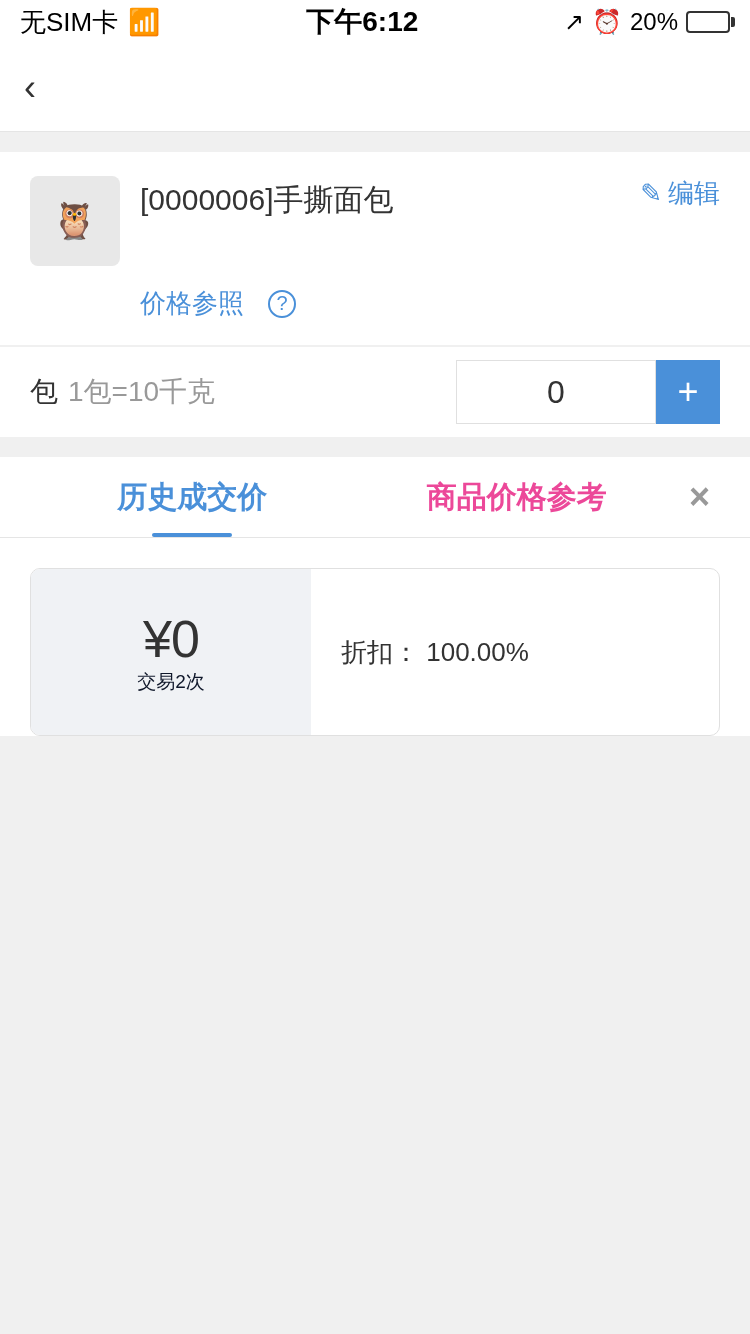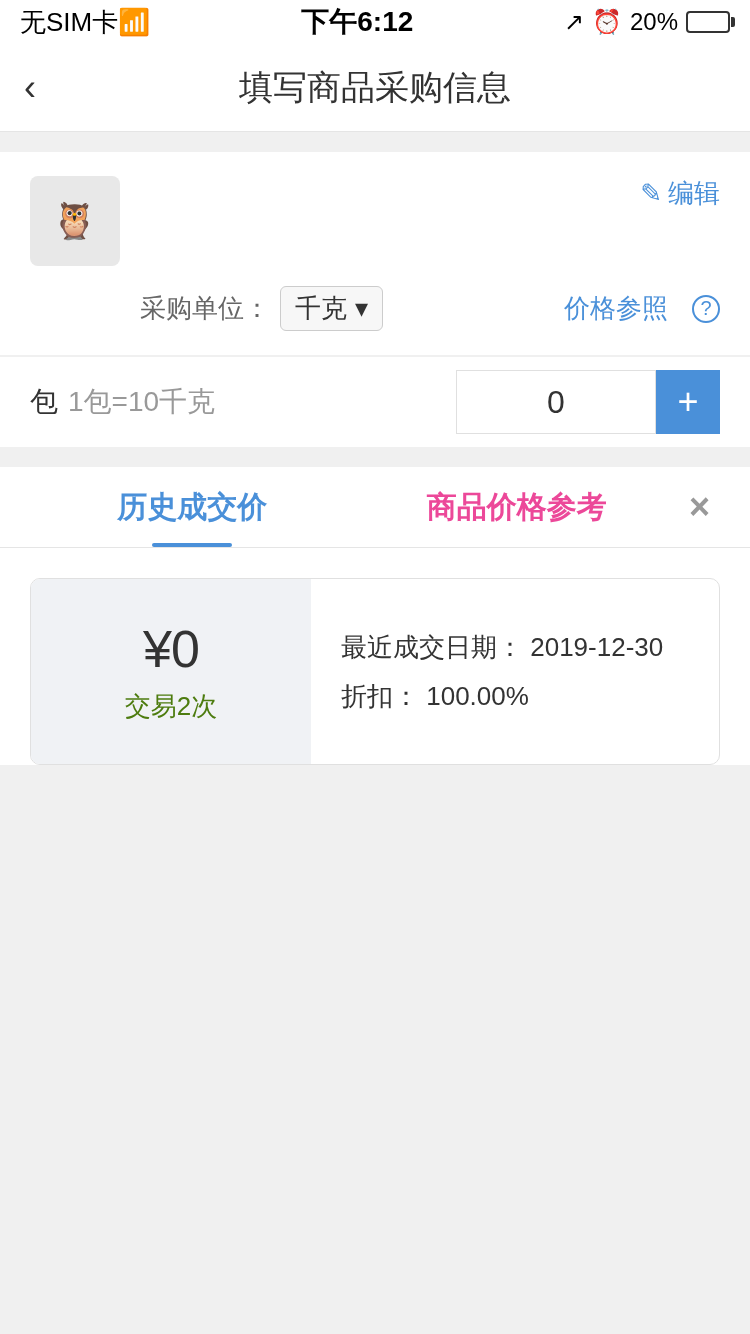--- a/index.html
+++ b/index.html
@@ -17,21 +17,21 @@
       width: 750px;
       height: 44px;
       background: #fff;
       display: flex;
       align-items: center;
       justify-content: space-between;
       padding: 0 20px;
       font-size: 26px;
       font-weight: 500;
     }
-    .status-left { display: flex; align-items: center; }
+    .status-left { display: flex; align-items: center; gap: 10px; }
     .status-center { font-size: 28px; font-weight: 700; }
     .status-right { display: flex; align-items: center; gap: 8px; font-size: 24px; }
     .battery-icon {
       width: 44px; height: 22px;
       border: 2px solid #333;
       border-radius: 4px;
       position: relative;
       display: inline-block;
     }
     .battery-icon::after {
@@ -267,23 +267,23 @@
       justify-content: center;
       padding: 40px 20px;
     }
     .tx-price {
       font-size: 52px;
       color: #333;
       font-weight: 400;
       letter-spacing: -1px;
     }
     .tx-count {
-      font-size: 26px;
-      color: #4d7c0f;
-      margin-top: 10px;
+      font-size: 19px;
+      color: #0f172a;
+      margin-top: 0;
     }
     .tx-right {
       flex: 1;
       padding: 30px 30px;
       display: flex;
       flex-direction: column;
       justify-content: center;
       gap: 14px;
     }
     .tx-detail-row {
@@ -312,44 +312,39 @@
     <span>⏰</span>
     <span>20%</span>
     <span class="battery-icon">
       <span class="battery-fill"></span>
     </span>
   </div>
 </div>
 
 <div class="nav-bar">
   <span class="nav-back">‹</span>
-  <span class="nav-title">填写商品采购信息</span>
 </div>
 
 <div class="product-card">
   <div class="product-header">
     <div class="product-left">
       <div class="product-thumb">
         <span class="owl-icon">🦉</span>
       </div>
+      <span class="product-name">
+        <span>[0000006]</span><span>手撕面包</span>
+      </span>
     </div>
     <span class="edit-link">
       <span>✎</span>
       <span>编辑</span>
     </span>
   </div>
 
   <div class="product-unit-row">
-    <div style="display:flex;align-items:center;gap:10px;">
-      <span class="unit-label">采购单位：</span>
-      <span class="unit-select">
-        <span>千克</span>
-        <span>▾</span>
-      </span>
-    </div>
     <span class="price-ref">
       <span>价格参照</span>
       <span class="help-circle">?</span>
     </span>
   </div>
 </div>
 
 <div class="quantity-row">
   <div class="quantity-label">
     <span>包</span>
@@ -368,24 +363,20 @@
     <span class="tab-close">×</span>
   </div>
 
   <div class="transaction-card">
     <div class="tx-left">
       <div class="tx-price">¥0</div>
       <div class="tx-count">交易2次</div>
     </div>
     <div class="tx-right">
       <div class="tx-detail-row">
-        <span>最近成交日期：</span>
-        <span>2019-12-30</span>
-      </div>
-      <div class="tx-detail-row">
         <span>折扣：</span>
         <span>100.00%</span>
       </div>
     </div>
   </div>
 </div>
 
 <div class="bottom-area"></div>
 
 </body></html>

